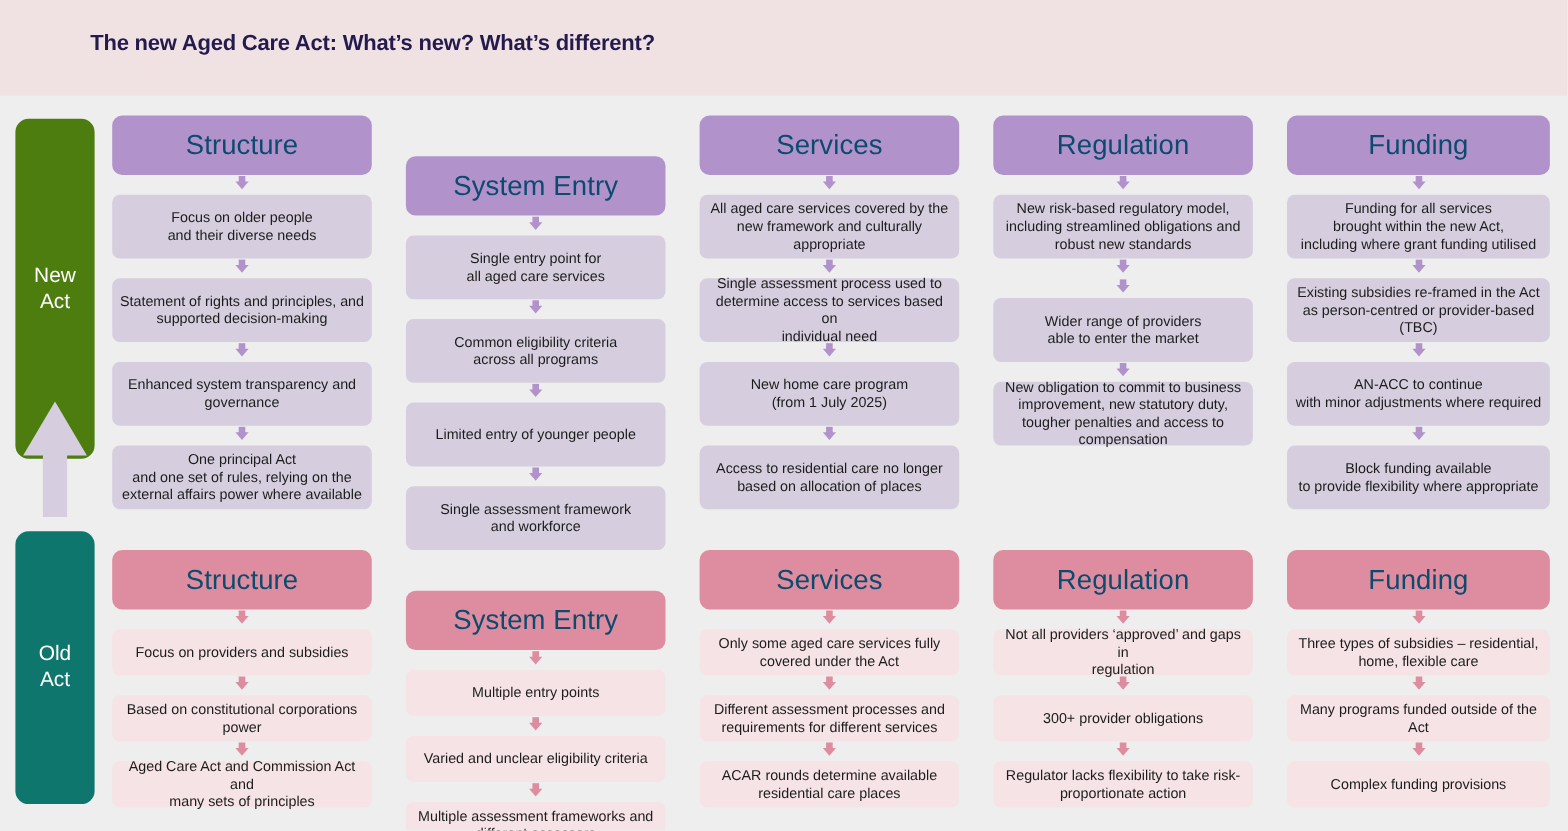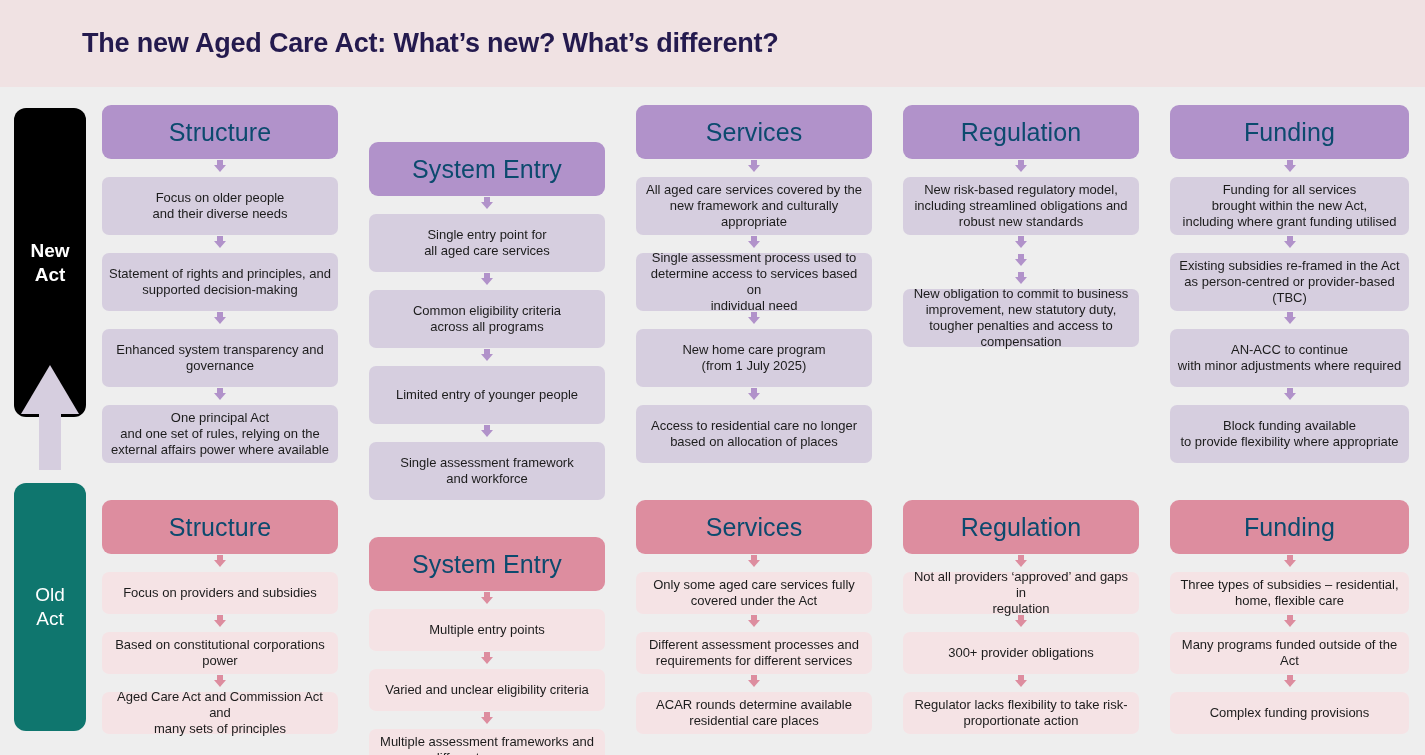--- a/index.html
+++ b/index.html
@@ -26,21 +26,21 @@
     left: 0;
     top: 0;
     width: 1425px;
     height: 87px;
     background: #f0e2e3;
   }
   #page-title {
     position: absolute;
     left: 82px;
     top: 28px;
-    font-size: 27px;
+    font-size: 20px;
     font-weight: bold;
     color: #241a4e;
     letter-spacing: -0.2px;
     white-space: nowrap;
   }
 
   
   #side-rail {
     position: absolute;
     left: 0;
@@ -57,22 +57,21 @@
     font-size: 19px;
     line-height: 24px;
     text-align: center;
     display: flex;
     align-items: center;
     justify-content: center;
   }
   #rail-new-act {
     top: 21px;
     height: 309px;
-    background: #000000;
-    font-weight: bold;
+    background: #4d7c0f;
   }
   #rail-old-act {
     top: 396px;
     height: 248px;
     background: #0f766e;
   }
   .rail-chip span { display: block; }
 
   
   #rail-arrow {
@@ -303,20 +302,23 @@
         </div>
         <div class="node">
           <span>New risk-based regulatory model,<br>including streamlined obligations and<br>robust new standards</span>
         </div>
         <div class="connector">
           <div class="tri"></div>
         </div>
         <div class="connector">
           <div class="tri"></div>
         </div>
+        <div class="node">
+          <span>Wider range of providers<br>able to enter the market</span>
+        </div>
         <div class="connector">
           <div class="tri"></div>
         </div>
         <div class="node">
           <span>New obligation to commit to business<br>improvement, new statutory duty,<br>tougher penalties and access to<br>compensation</span>
         </div>
       </div>
       <div class="col col-4">
         <div class="col-header">Funding</div>
         <div class="connector">

